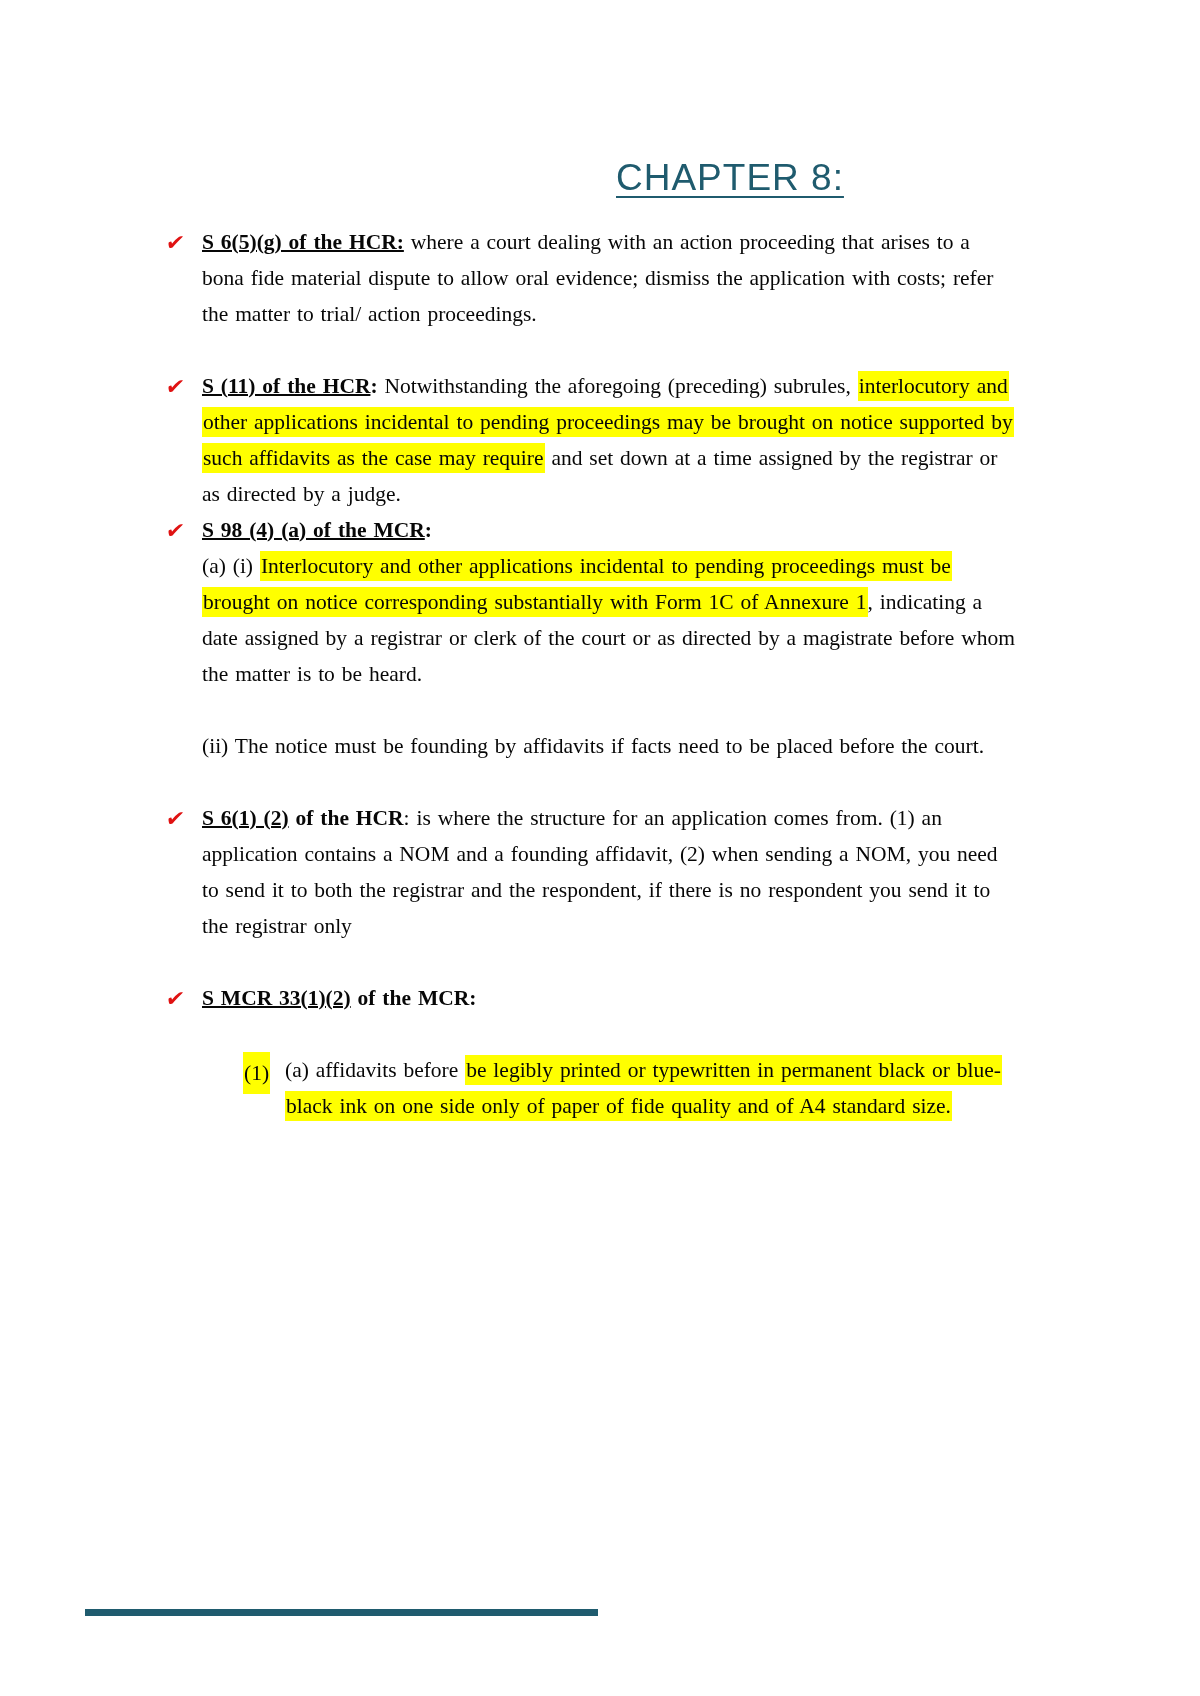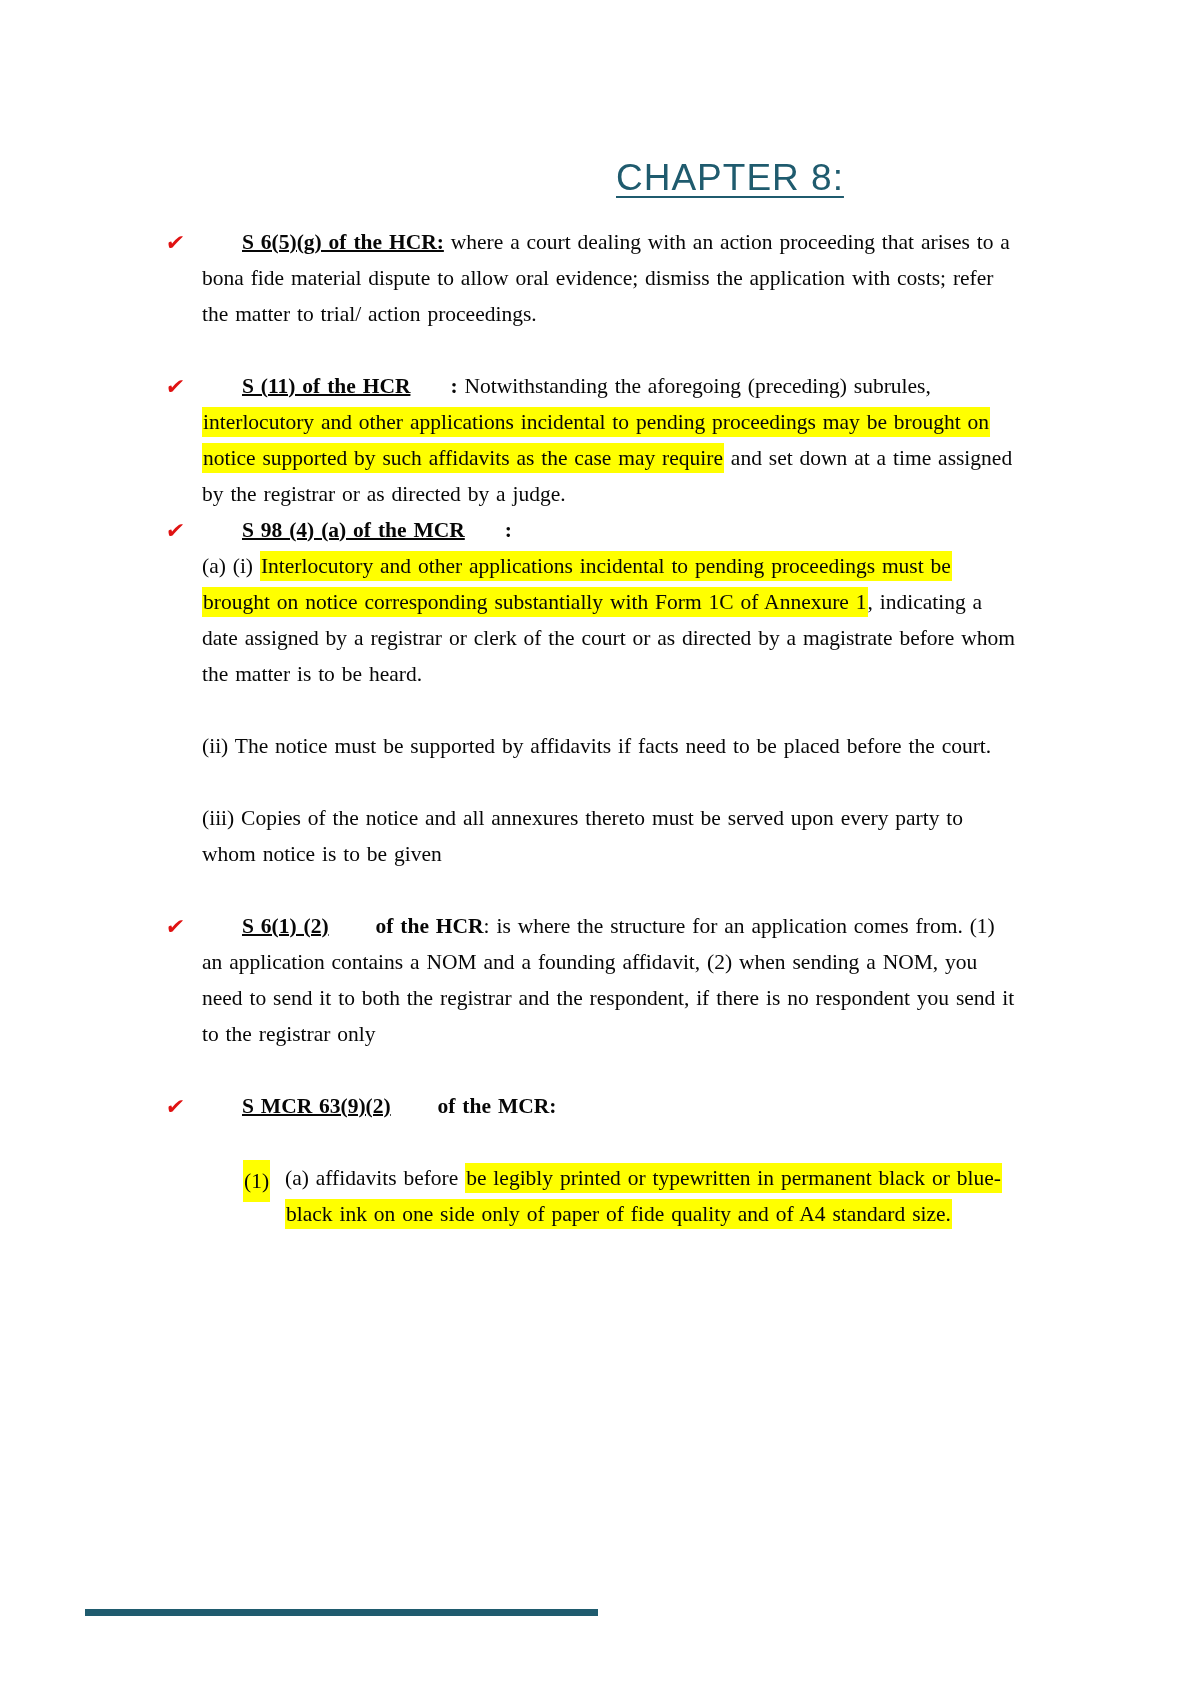--- a/index.html
+++ b/index.html
@@ -37,21 +37,21 @@
   .block.gap { margin-top: 36px; }
   .check {
     position: absolute;
     left: 166px; top: 1px;
     color: var(--check, #E01212);
     font-family: "DejaVu Sans", sans-serif;
     font-size: 22px;
     font-weight: bold;
     transform: skewX(-8deg);
   }
-  .bold { font-weight: bold; margin-left: 40px; }
+  .bold { font-weight: bold; }
   .underline { text-decoration: underline; text-decoration-thickness: 1.5px; }
   .hl { background: var(--hl, #FFFF00); padding: 3px 1px; box-decoration-break: clone; -webkit-box-decoration-break: clone; }
   .numbered { padding-left: 285px; }
   .num { position: absolute; left: 243px; }
   .bottom-bar {
     position: absolute;
     left: 85px; bottom: 0;
     width: 513px; height: 7px;
     background: var(--accent, #1F5B6E);
   }
@@ -60,21 +60,20 @@
 <body>
 
 <div class="page">
   <span class="doc-title">CHAPTER 8:</span>
 
   <div class="content">
       <div class="block bullet"><span class="check">✔</span><span class="bold underline">S 6(5)(g) of the HCR:</span><span> where a court dealing with an action proceeding that arises to a bona fide material dispute to allow oral evidence; dismiss the application with costs; refer the matter to trial/ action proceedings.</span></div>
       <div class="block bullet gap"><span class="check">✔</span><span class="bold underline">S (11) of the HCR</span><span class="bold">:</span><span> Notwithstanding the aforegoing (preceding) subrules, </span><span class="hl">interlocutory and other applications incidental to pending proceedings may be brought on notice supported by such affidavits as the case may require</span><span> and set down at a time assigned by the registrar or as directed by a judge.</span></div>
       <div class="block bullet"><span class="check">✔</span><span class="bold underline">S 98 (4) (a) of the MCR</span><span class="bold">:</span></div>
       <div class="block plain"><span>(a) (i) </span><span class="hl">Interlocutory and other applications incidental to pending proceedings must be brought on notice corresponding substantially with Form 1C of Annexure 1</span><span>, indicating a date assigned by a registrar or clerk of the court or as directed by a magistrate before whom the matter is to be heard.</span></div>
-      <div class="block plain gap"><span>(ii) The notice must be supported by affidavits if facts need to be placed before the court.</span></div>
-      <div class="block plain gap"><span>(iii) Copies of the notice and all annexures thereto must be served upon every party to whom notice is to be given</span></div>
+      <div class="block plain gap"><span>(ii) The notice must be founding by affidavits if facts need to be placed before the court.</span></div>
       <div class="block bullet gap"><span class="check">✔</span><span class="bold underline">S 6(1) (2)</span><span class="bold"> of the HCR</span><span>: is where the structure for an application comes from. (1) an application contains a NOM and a founding affidavit, (2) when sending a NOM, you need to send it to both the registrar and the respondent, if there is no respondent you send it to the registrar only</span></div>
-      <div class="block bullet gap"><span class="check">✔</span><span class="bold underline">S MCR 63(9)(2)</span><span class="bold"> of the MCR:</span></div>
+      <div class="block bullet gap"><span class="check">✔</span><span class="bold underline">S MCR 33(1)(2)</span><span class="bold"> of the MCR:</span></div>
       <div class="block numbered gap"><span class="num hl">(1)</span><span>(a) affidavits before </span><span class="hl">be legibly printed or typewritten in permanent black or blue-black ink on one side only of paper of fide quality and of A4 standard size.</span></div>
     </div>
 
   <div class="bottom-bar"></div>
 </div>
 
 </body></html>

